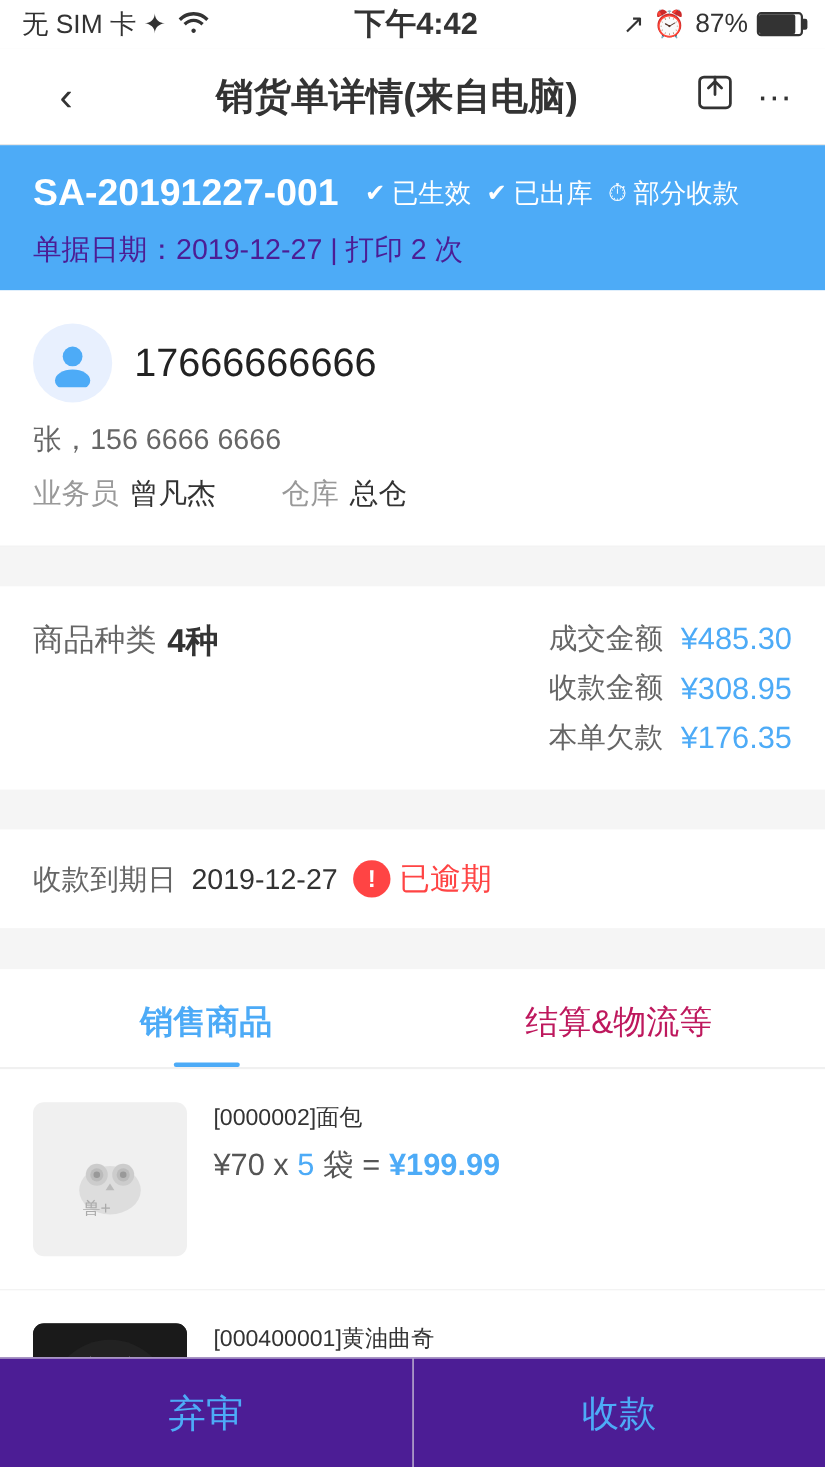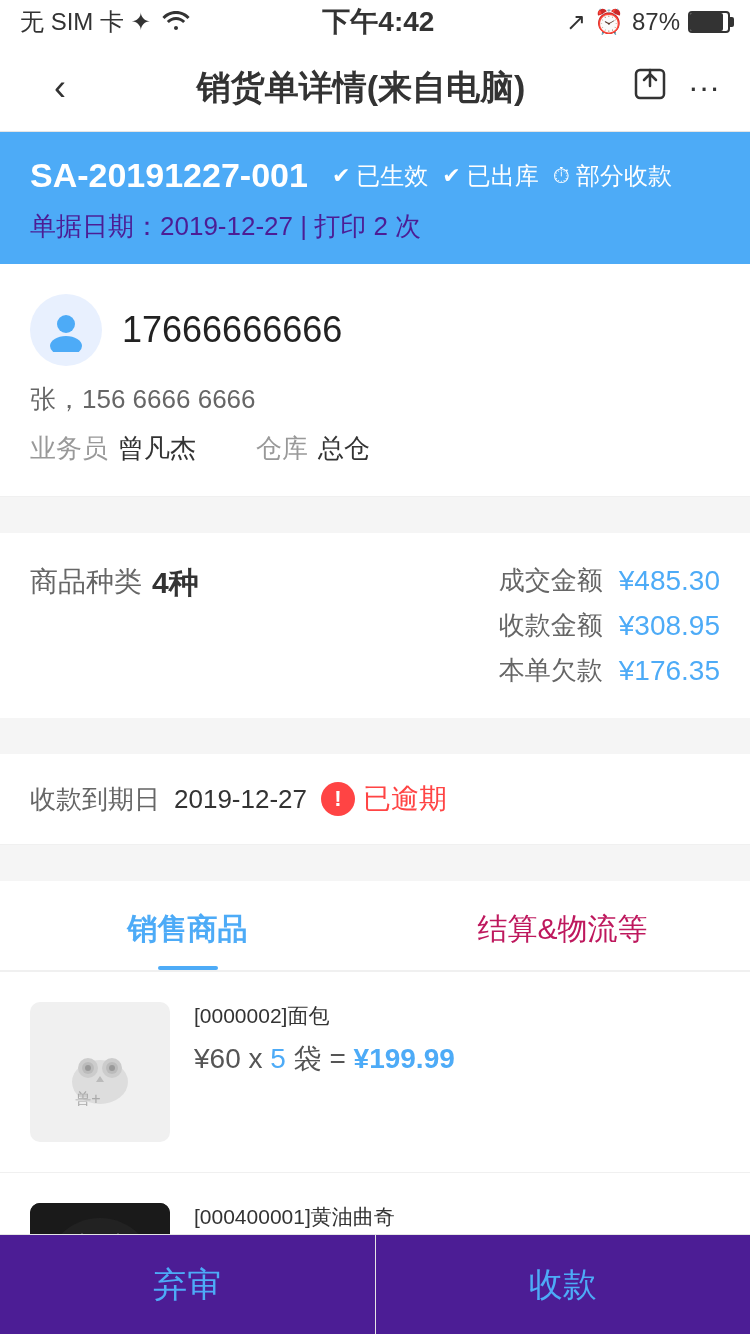--- a/index.html
+++ b/index.html
@@ -361,21 +361,21 @@
           <circle cx="28" cy="36" r="3" fill="#999"></circle>
           <circle cx="52" cy="36" r="3" fill="#999"></circle>
           <polygon points="40,44 36,50 44,50" fill="#bbb"></polygon>
           <text x="28" y="72" font-size="16" fill="#aaa" text-anchor="middle" font-family="sans-serif">兽+</text>
         </svg>
       </div>
     </div>
     <div class="product-info">
       <div class="product-name">[0000002]面包</div>
       <div class="product-price">
-        <span>¥60</span>
+        <span>¥70</span>
         <span> x </span>
         <span class="price-qty">5</span>
         <span>袋</span>
         <span> = </span>
         <span class="price-total">¥199.99</span>
       </div>
     </div>
   </div>
 
   <div class="product-item">

